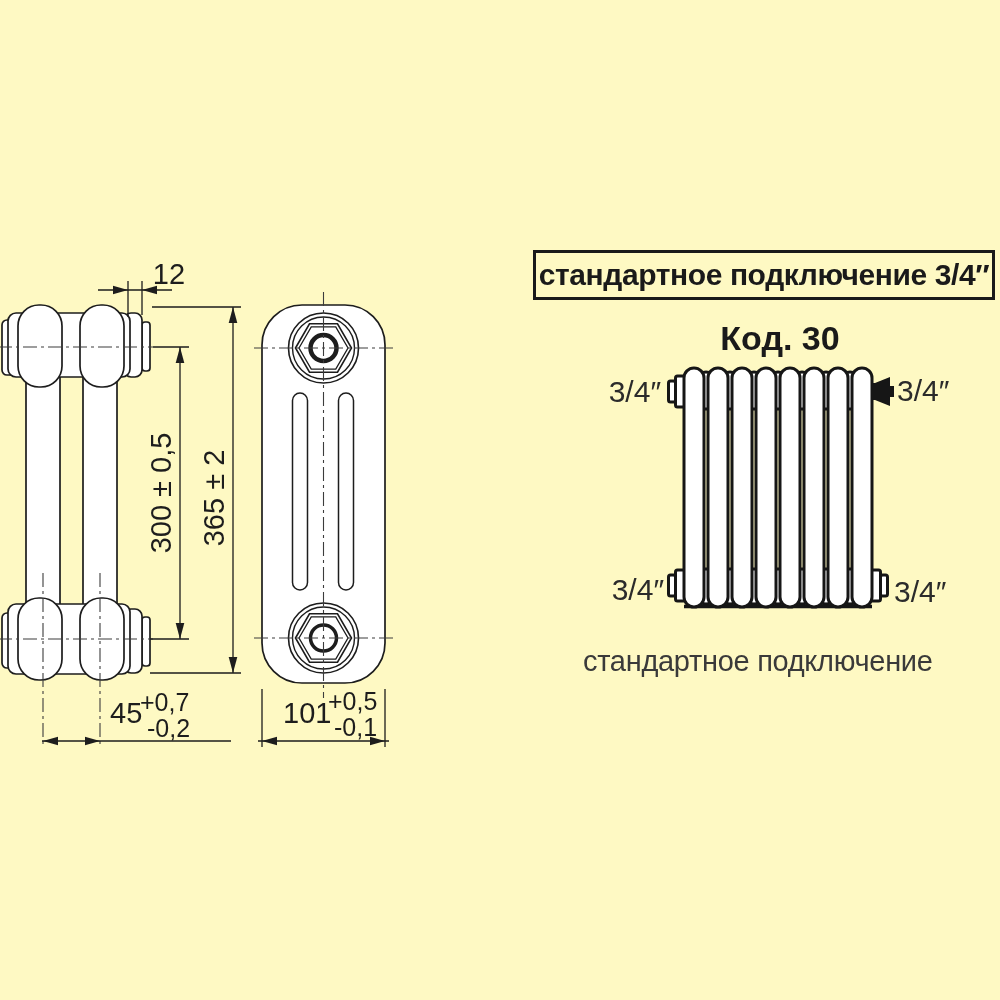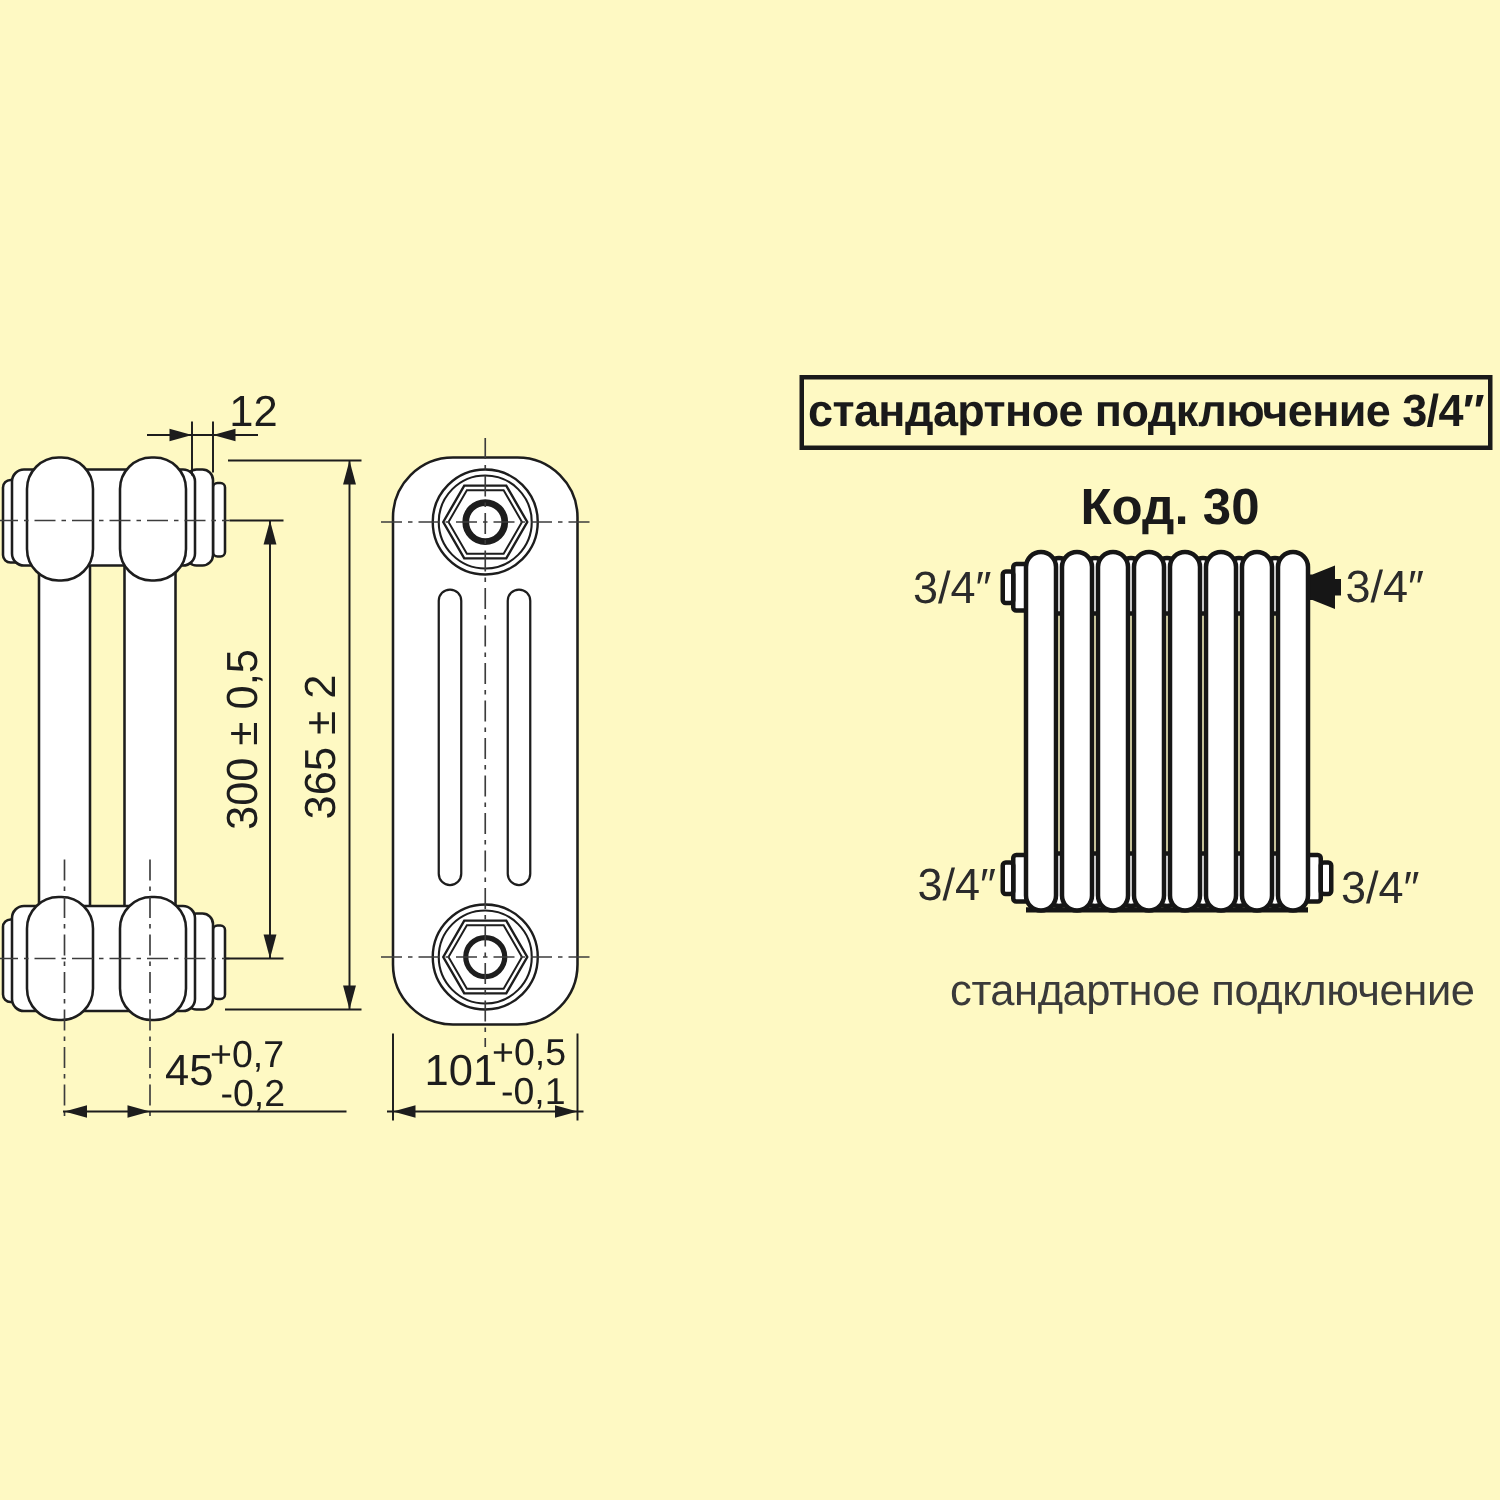--- a/index.html
+++ b/index.html
@@ -3,21 +3,21 @@
 <meta charset="utf-8">
 <style>
   html,body{margin:0;padding:0;background:#ffffff;}
   #page{position:relative;width:1000px;height:1000px;background:#fef9c3;overflow:hidden;
         font-family:"Liberation Sans","DejaVu Sans",sans-serif;color:#1a1a1a;}
   .abs{position:absolute;}
   #title-box{left:533px;top:250px;width:462px;height:50px;border:3px solid #1a1a1a;
              box-sizing:border-box;display:flex;align-items:center;justify-content:center;
              font-weight:bold;font-size:30px;letter-spacing:-0.4px;white-space:nowrap;color:#1a1a1a;}
   #code-label{left:580px;top:319px;width:400px;text-align:center;font-weight:bold;font-size:34px;color:#1a1a1a;}
-  #caption{left:583px;top:642px;width:400px;text-align:right;font-size:29px;line-height:39px;
+  #caption{left:583px;top:642px;width:400px;text-align:left;font-size:29px;line-height:39px;
            font-weight:300;color:#3a3a3a;letter-spacing:-0.3px;}
   svg text{font-family:"Liberation Sans","DejaVu Sans",sans-serif;fill:#1d1d1d;}
   .dimnum{font-size:29px;}
   .dimtol{font-size:25px;}
   .fitting-label{font-size:30px;fill:#2b2b2b;}
 </style>
 </head>
 <body>
 
 <div id="page">

